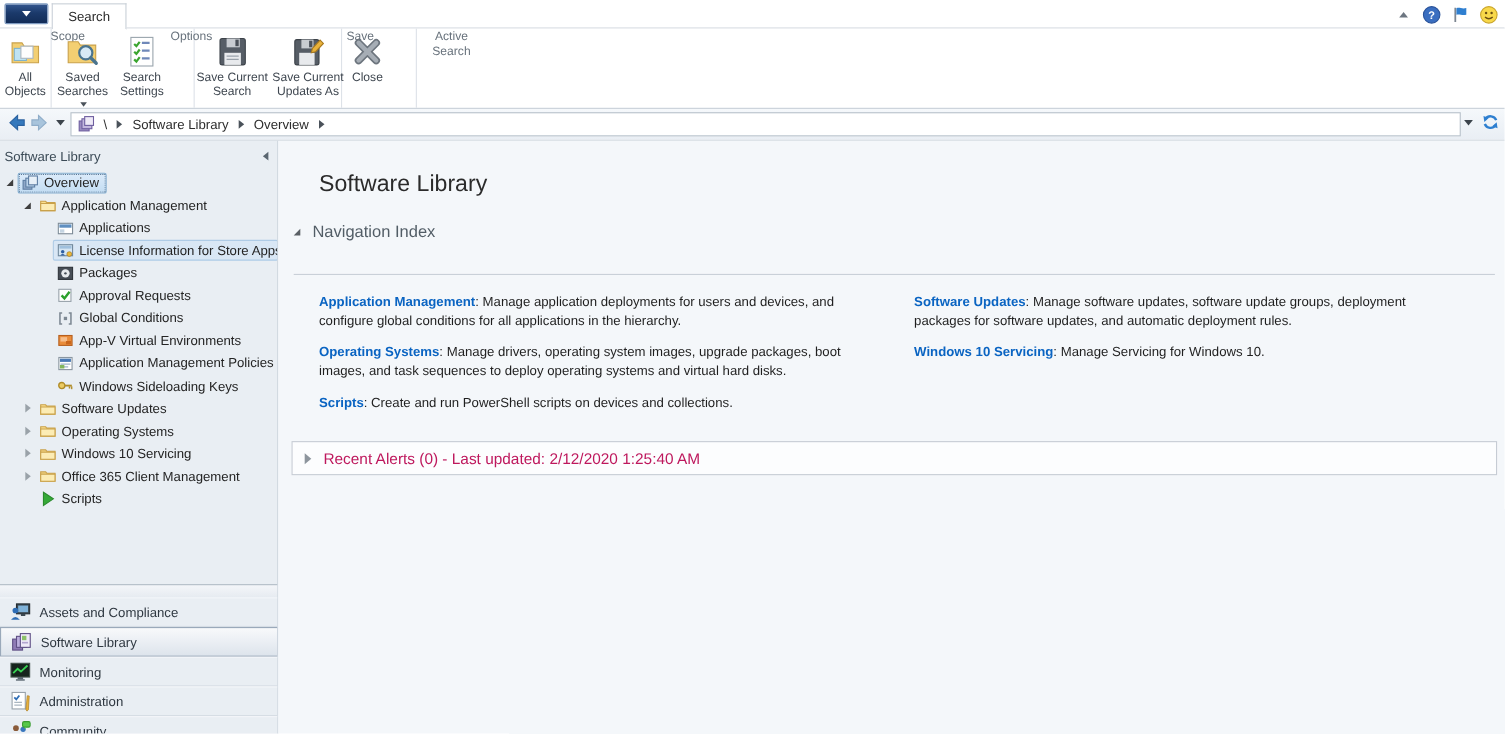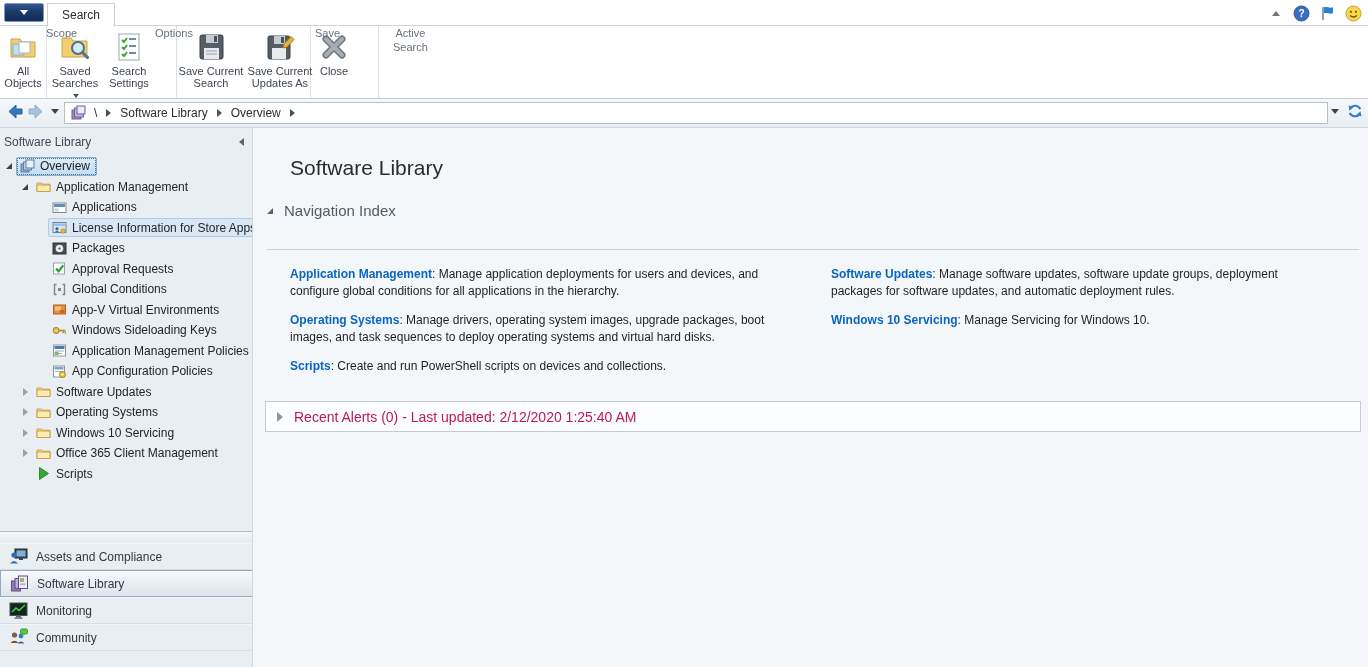--- a/index.html
+++ b/index.html
@@ -335,54 +335,42 @@
             <rect x="3" y="4.5" width="6" height="4" fill="#f6bd8a"></rect>
             <rect x="8" y="8" width="4.5" height="3" fill="#c9661c"></rect>
           </svg>
           <span>App-V Virtual Environments</span>
         </span>
       </div>
 
       <div class="trow lvl2">
         <span class="titem">
           <svg class="ticon" viewBox="0 0 15 15">
-            <circle cx="4.2" cy="7.5" r="2.8" fill="#eccb63" stroke="#b08c28" stroke-width="1.2"></circle>
-            <rect x="6.8" y="6.7" width="6.5" height="1.7" fill="#b08c28"></rect>
-            <rect x="10.5" y="8.2" width="1.4" height="2" fill="#b08c28"></rect>
-            <rect x="12.6" y="8.2" width="1.2" height="2.6" fill="#b08c28"></rect>
-          </svg>
-          <span>Windows Sideloading Keys</span>
-        </span>
-      </div>
-
-      <div class="trow lvl2">
-        <span class="titem">
-          <svg class="ticon" viewBox="0 0 15 15">
             <rect x="1.5" y="2" width="12" height="11" fill="#fff" stroke="#8a96a0"></rect>
             <rect x="2.5" y="3" width="10" height="3" fill="#4a7ab5"></rect>
             <line x1="3" y1="8" x2="12" y2="8" stroke="#9fb3c6"></line>
             <line x1="3" y1="10.5" x2="10" y2="10.5" stroke="#9fb3c6"></line>
             <rect x="2.5" y="8.8" width="4" height="3.2" fill="#84b75c"></rect>
           </svg>
           <span>Application Management Policies</span>
         </span>
       </div>
 
       <div class="trow lvl2">
         <span class="titem">
           <svg class="ticon" viewBox="0 0 15 15">
-            <rect x="1.5" y="2" width="11" height="11" fill="#fff" stroke="#8a96a0"></rect>
-            <rect x="2.5" y="3" width="9" height="2.5" fill="#7ea4cb"></rect>
-            <line x1="3" y1="7.5" x2="11" y2="7.5" stroke="#9fb3c6"></line>
-            <circle cx="10.5" cy="10.5" r="3" fill="#e9c23a" stroke="#a8861f"></circle>
-            <circle cx="10.5" cy="10.5" r="1.1" fill="#fff"></circle>
-          </svg>
-          <span>App Configuration Policies</span>
-        </span>
-      </div>
+            <circle cx="4.2" cy="7.5" r="2.8" fill="#eccb63" stroke="#b08c28" stroke-width="1.2"></circle>
+            <rect x="6.8" y="6.7" width="6.5" height="1.7" fill="#b08c28"></rect>
+            <rect x="10.5" y="8.2" width="1.4" height="2" fill="#b08c28"></rect>
+            <rect x="12.6" y="8.2" width="1.2" height="2.6" fill="#b08c28"></rect>
+          </svg>
+          <span>Windows Sideloading Keys</span>
+        </span>
+      </div>
+
 
       <div class="trow lvl1">
         <span class="exp">
             <span class="exp-closed"></span>
           </span>
         <span class="titem">
           <svg class="ticon" viewBox="0 0 15 15">
             <path d="M1,4 h4.5 l1,1.2 h7.5 v7.3 h-13 z" fill="#fbdf8e" stroke="#c9a14a"></path>
             <path d="M1,6 h13 v6.5 h-13 z" fill="#fcecb4" stroke="#c9a14a"></path>
           </svg>
@@ -470,20 +458,30 @@
       <div class="ws-item">
         <svg class="ws-icon" viewBox="0 0 19 19">
           <rect x="1" y="2" width="17" height="12.5" fill="#16241d" stroke="#44524b"></rect>
           <path d="M3,11 L7,7 L10,9.5 L16,4" fill="none" stroke="#39d353" stroke-width="1.6"></path>
           <rect x="7" y="14.5" width="5" height="2" fill="#5a6670"></rect>
           <rect x="5.5" y="16.5" width="8" height="1.3" fill="#5a6670"></rect>
         </svg>
         <span>Monitoring</span>
       </div>
 
+      <div class="ws-item">
+        <svg class="ws-icon" viewBox="0 0 19 19">
+          <rect x="2" y="1.5" width="12" height="15" fill="#fff" stroke="#98a2ab"></rect>
+          <path d="M4,6 l1.8,1.8 2.8,-3.6" fill="none" stroke="#2e6db5" stroke-width="1.6"></path>
+          <line x1="4" y1="10.5" x2="11" y2="10.5" stroke="#aab6c0"></line>
+          <line x1="4" y1="13" x2="11" y2="13" stroke="#aab6c0"></line>
+          <path d="M14.5,17 L15.8,4.5 L17.6,4.7 L16.8,17.3 L15.5,18.5 Z" fill="#e9b23b" stroke="#a8791f" stroke-width="0.6"></path>
+        </svg>
+        <span>Administration</span>
+      </div>
 
       <div class="ws-item">
         <svg class="ws-icon" viewBox="0 0 19 19">
           <circle cx="5.5" cy="7" r="2.6" fill="#8a5b3a"></circle>
           <path d="M1.5,15 Q5.5,10.5 9.5,15 Z" fill="#7a4f30"></path>
           <circle cx="12" cy="8" r="2.4" fill="#3a77bd"></circle>
           <path d="M8.5,15.5 Q12,11.5 15.5,15.5 Z" fill="#31659f"></path>
           <rect x="11.5" y="1" width="7" height="5" rx="1.5" fill="#57c84a" stroke="#3a9a30"></rect>
           <path d="M13.5,6 l0,2 2,-2 Z" fill="#57c84a"></path>
         </svg>

